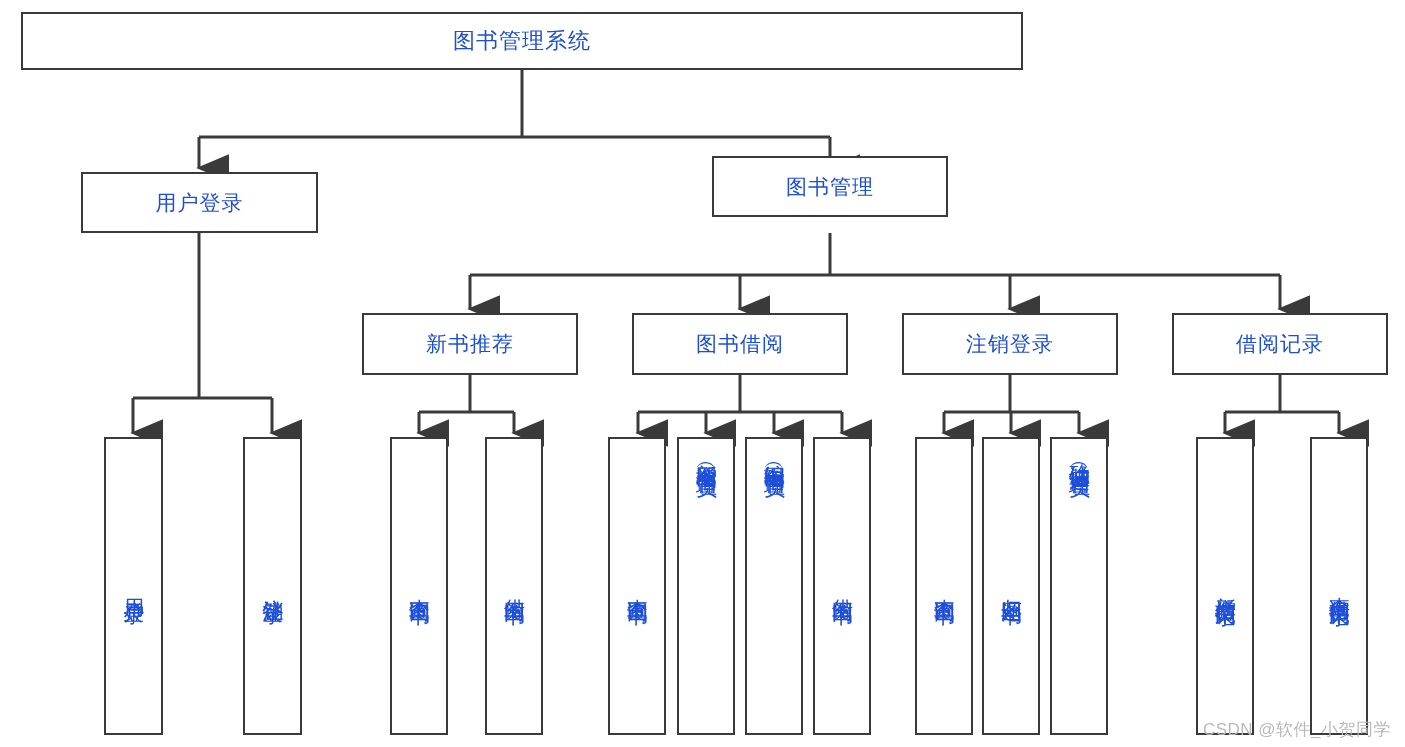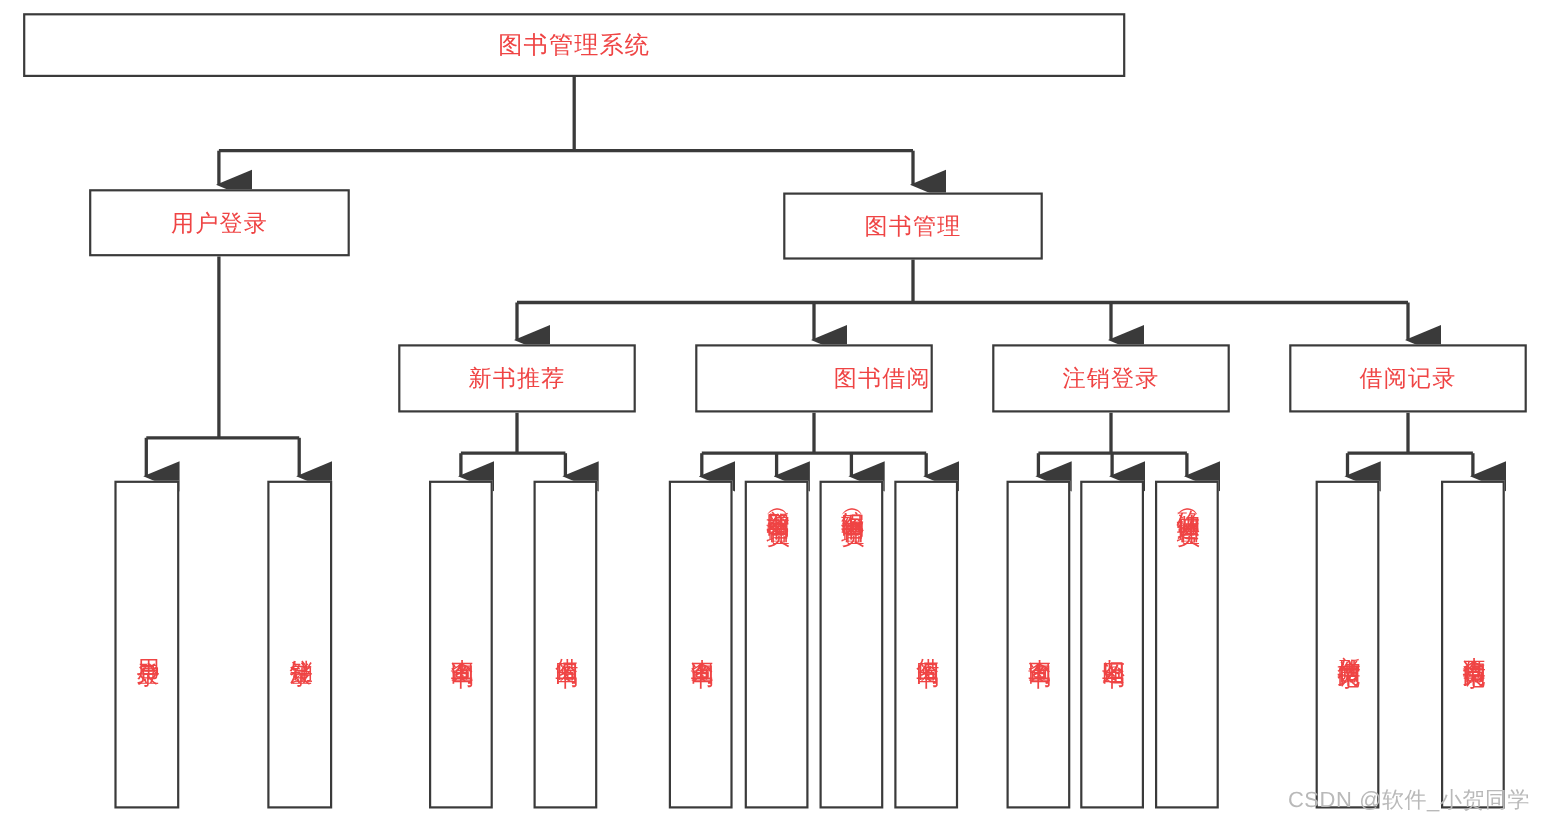--- a/index.html
+++ b/index.html
@@ -2,29 +2,29 @@
 <html><head>
 <meta charset="utf-8">
 <style>
   html,body{margin:0;padding:0;background:#ffffff;}
   body{width:1405px;height:747px;overflow:hidden;
        font-family:"Liberation Sans","DejaVu Sans",sans-serif;}
   #stage{position:relative;width:1405px;height:747px;background:#fff;}
   svg#wires{position:absolute;left:0;top:0;width:1405px;height:747px;}
   .node{position:absolute;box-sizing:border-box;background:#ffffff;
         border:2.5px solid #3a3a3a;display:flex;align-items:center;
-        justify-content:center;color:#ef4444;}
+        justify-content:center;color:#1d4ed8;}
   .node.h{font-size:21px;letter-spacing:1px;}
   .node.root{font-size:22px;letter-spacing:1px;}
   .node.v{font-size:21px;letter-spacing:1px;padding:8px 0;}
   .vtext{writing-mode:vertical-rl;text-orientation:upright;
          line-height:1.18;letter-spacing:2px;white-space:nowrap;
          display:block;}
   .node.v.topalign{align-items:flex-start;}
-  .watermark{position:absolute;right:14px;bottom:6px;font-size:20px;
+  .watermark{position:absolute;right:14px;bottom:6px;font-size:17px;
              color:#b9b9b9;white-space:nowrap;letter-spacing:.5px;}
 </style>
 </head>
 <body>
 
 <div id="stage">
 
   <svg id="wires" viewBox="0 0 1405 747" xmlns="http://www.w3.org/2000/svg">
     <defs>
       <marker id="ah" viewBox="0 0 12 12" refX="6" refY="11" markerWidth="11" markerHeight="11" orient="auto-start-reverse">
@@ -75,28 +75,28 @@
     </g>
   </svg>
 
   <div class="node root" style="left:21px;top:12px;width:1002px;height:58px;">
     <span>图书管理系统</span>
   </div>
 
   <div class="node h" style="left:81px;top:172px;width:237px;height:61px;">
     <span>用户登录</span>
   </div>
-  <div class="node h" style="left:712px;top:175px;width:236px;height:61px;">
+  <div class="node h" style="left:712px;top:156px;width:236px;height:61px;">
     <span>图书管理</span>
   </div>
 
   <div class="node h" style="left:362px;top:313px;width:216px;height:62px;text-align:center;">
     <span>新书推荐</span>
   </div>
-  <div class="node h" style="left:632px;top:313px;width:216px;height:62px;justify-content:flex-end;">
+  <div class="node h" style="left:632px;top:313px;width:216px;height:62px;">
     <span>图书借阅</span>
   </div>
   <div class="node h" style="left:902px;top:313px;width:216px;height:62px;">
     <span>注销登录</span>
   </div>
   <div class="node h" style="left:1172px;top:313px;width:216px;height:62px;align-items:center;">
     <span>借阅记录</span>
   </div>
 
   <div class="node v" style="left:104px;top:437px;width:59px;height:298px;">

